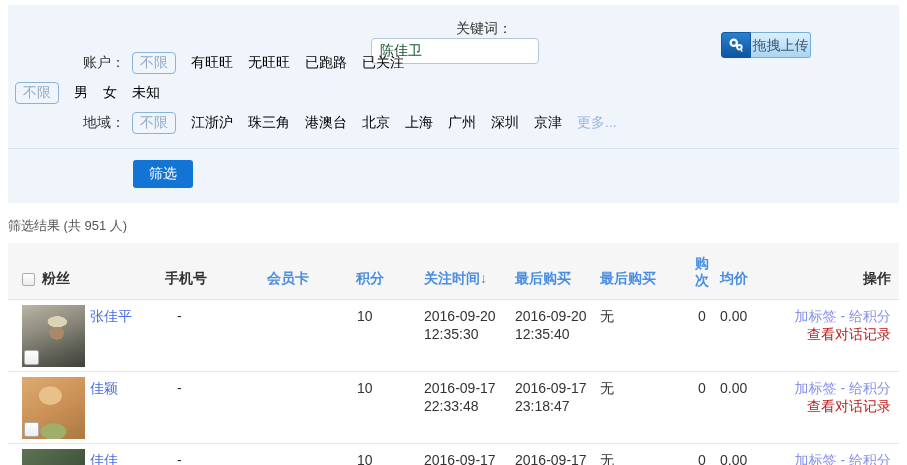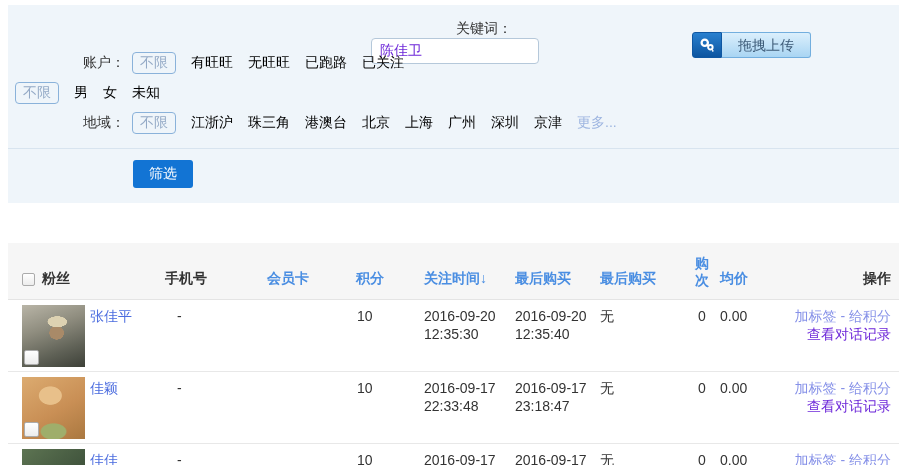--- a/index.html
+++ b/index.html
@@ -5,34 +5,34 @@
   * { margin:0; padding:0; box-sizing:border-box; }
   html,body { width:907px; height:465px; overflow:hidden; background:#fff;
     font-family:"Liberation Sans","DejaVu Sans",sans-serif; font-size:14px; color:#333; }
   .stage { position:relative; width:907px; height:465px; background:#fff; }
 
   
   .panel { position:absolute; left:8px; right:8px; top:5px; height:198px; background:#eff5fa; }
   .f-row { position:absolute; left:0; right:0; display:flex; align-items:center; }
   .f-label { width:117px; text-align:right; color:#333; flex:none; }
   .kw-input { margin-left:3px; width:168px; height:26px; border:1px solid #b5c8da; border-radius:4px;
-    background:#fff; padding:8px 8px; font-size:14px; color:#6d28d9; outline:none;
+    background:#fff; padding:8px 8px; font-size:14px; color:#14532d; outline:none;
     font-family:"Liberation Sans","DejaVu Sans",sans-serif; }
   .chips { display:flex; align-items:center; margin-left:7px; gap:15px; }
   .chip-sel { border:1px solid #8ab2da; border-radius:4px; color:#93a9c6; padding:1px 7px; cursor:pointer;text-align:right; }
   .chip { color:#000000; cursor:pointer;text-align:center; }
   .chip-more { color:#9db5e0; cursor:pointer; }
   .divider { position:absolute; left:0; right:0; top:143px; height:1px; background:#d8e4ef; }
   .filter-btn { position:absolute; left:125px; top:155px; width:60px; height:28px; background:#1274d4;
     color:#fff; border:none; border-radius:3px; font-size:14px; cursor:pointer;
     font-family:"Liberation Sans","DejaVu Sans",sans-serif; }
   .upload { position:absolute; right:88px; top:27px; height:26px; display:flex; cursor:pointer; }
   .upload-icon { width:30px; height:26px; background:linear-gradient(#2980cf,#0d55a0); border:1px solid #0f57a2;
     border-radius:3px 0 0 3px; display:flex; align-items:center; justify-content:center; }
-  .upload-text { width:89px; height:26px; background:linear-gradient(#dbeffc,#a9d5f3); border:1px solid #72aede;
+  .upload-text { width:60px; height:26px; background:linear-gradient(#dbeffc,#a9d5f3); border:1px solid #72aede;
     border-left:none; border-radius:0 3px 3px 0; text-align:center; line-height:24px; color:#3c5a77; }
 
   
   .summary { position:absolute; left:8px; top:217px; font-size:13px; color:#555; }
 
   
   .table { position:absolute; left:8px; top:243px; width:891px; }
   .thead { position:relative; height:57px; background:#f6f6f6; border-bottom:1px solid #e4e4e4; }
   .th { position:absolute; bottom:11px; font-weight:bold; color:#333; }
   .th-link { position:absolute; bottom:11px; color:#4a8ee2; font-weight:bold; cursor:pointer; }
@@ -48,21 +48,21 @@
   .c-phone { left:169px; }
   .c-card { left:259px; }
   .c-points { left:349px; }
   .c-follow { left:416px; }
   .c-talk { left:507px; }
   .c-buy { left:592px; }
   .c-times { left:690px; }
   .c-avg { left:712px; }
   .c-ops { right:8px; text-align:right; }
   .act1 { color:#8691e8; cursor:pointer; }
-  .act2 { color:#6d28d9; cursor:pointer; }
+  .act2 { color:#b91c1c; cursor:pointer; }
 
   .avatar { position:absolute; left:14px; top:5px; width:63px; height:62px; }
   .avatar-1 { background:
       radial-gradient(ellipse 16px 9px at 56% 27%, #ddd2b2 60%, rgba(0,0,0,0) 62%),
       radial-gradient(ellipse 12px 11px at 55% 45%, #a98a68 60%, rgba(0,0,0,0) 62%),
       linear-gradient(160deg,#b9b5a7 0%,#8e8c7e 38%,#5f6156 72%,#3d4038 100%); }
   .avatar-2 { background:
       radial-gradient(ellipse 20px 16px at 45% 30%, #e8c08a 55%, rgba(0,0,0,0) 60%),
       radial-gradient(ellipse 22px 14px at 50% 88%, #9fae6b 55%, rgba(0,0,0,0) 62%),
       linear-gradient(150deg,#dcab70 0%,#c98f55 55%,#aa7840 100%); }
@@ -126,20 +126,21 @@
         <span class="chip">深圳</span>
         <span class="chip">京津</span>
         <span class="chip-more">更多...</span>
       </span>
     </div>
 
     <div class="divider"></div>
     <button class="filter-btn">筛选</button>
   </div>
 
+  <div class="summary">筛选结果 (共 951 人)</div>
 
   <div class="table">
 
     <div class="thead">
       <input class="cbx hd-cbx" type="checkbox" style="">
       <span class="th" style="left:34px;">粉丝</span>
       <span class="th" style="left:157px;">手机号</span>
       <span class="th-link" style="left:259px;">会员卡</span>
       <span class="th-link" style="left:348px;">积分</span>
       <span class="th-link" style="left:416px;margin-top:8px;"><span>关注时间</span><span>↓</span></span>

